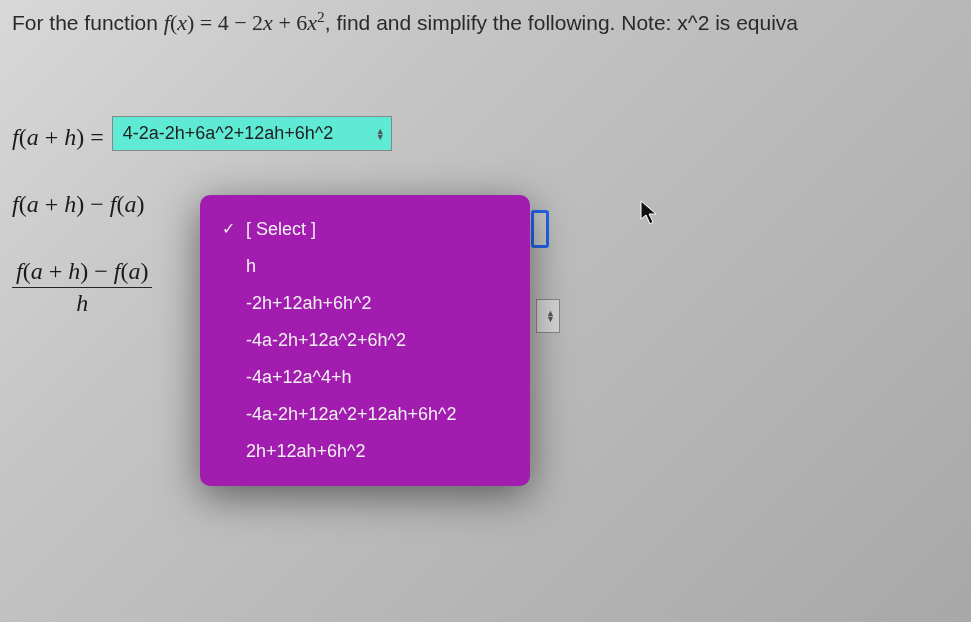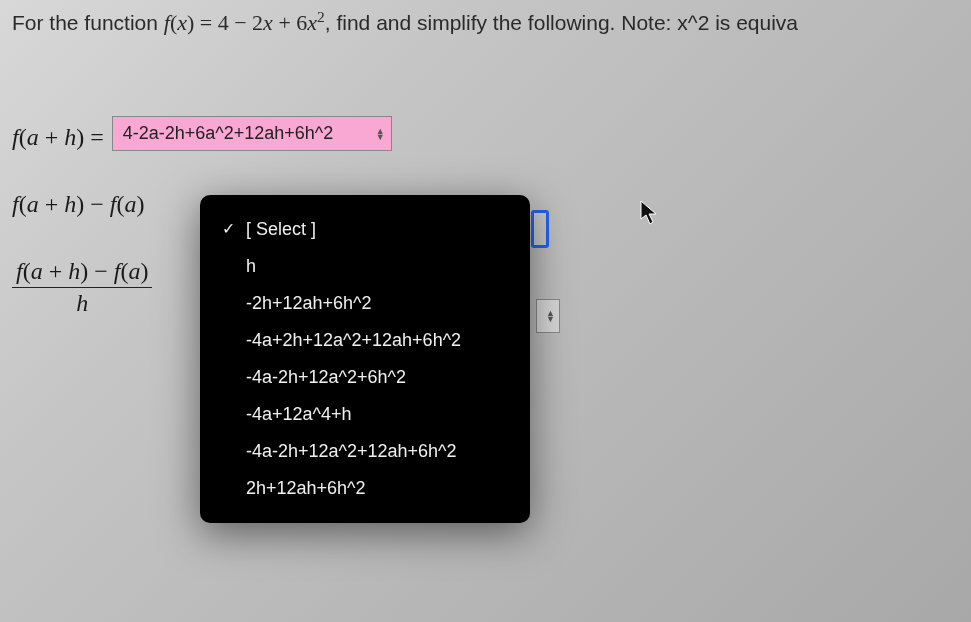--- a/index.html
+++ b/index.html
@@ -30,21 +30,21 @@
       margin-bottom: 40px;
     }
     .label {
       font-size: 24px;
       font-family: 'Times New Roman', serif;
       margin-right: 8px;
       white-space: nowrap;
     }
     .select-box {
       border: 1px solid #888;
-      background: #f9a8d4;
+      background: #5eead4;
       padding: 6px 28px 6px 10px;
       font-family: -apple-system, 'Helvetica Neue', Arial, sans-serif;
       font-size: 18px;
       position: relative;
       min-width: 280px;
       color: #222;
     }
     .stepper {
       position: absolute;
       right: 6px;
@@ -62,21 +62,21 @@
       align-items: center;
       vertical-align: middle;
       font-size: 24px;
     }
     .fraction .num { border-bottom: 1.5px solid #222; padding: 0 4px 2px 4px; }
     .fraction .den { padding-top: 2px; }
     .dropdown {
       position: absolute;
       left: 200px;
       top: 195px;
-      background: #000000;
+      background: #a21caf;
       border-radius: 10px;
       padding: 16px 20px;
       min-width: 330px;
       box-shadow: 0 10px 40px rgba(0,0,0,0.5);
       font-family: -apple-system, 'Helvetica Neue', Arial, sans-serif;
       z-index: 10;
     }
     .dropdown-item {
       color: #f0f0f0;
       font-size: 18px;
@@ -159,21 +159,20 @@
 
 <div class="active-outline"></div>
 <div class="hidden-select">
   <span class="stepper">▲<br>▼</span>
 </div>
 
 <div class="dropdown">
   <div class="dropdown-item selected">[ Select ]</div>
   <div class="dropdown-item">h</div>
   <div class="dropdown-item">-2h+12ah+6h^2</div>
-  <div class="dropdown-item">-4a+2h+12a^2+12ah+6h^2</div>
   <div class="dropdown-item">-4a-2h+12a^2+6h^2</div>
   <div class="dropdown-item">-4a+12a^4+h</div>
   <div class="dropdown-item">-4a-2h+12a^2+12ah+6h^2</div>
   <div class="dropdown-item">2h+12ah+6h^2</div>
 </div>
 
 <div class="cursor">
   <svg width="20" height="26" viewBox="0 0 20 26">
     <path d="M1 1 L1 19 L6 15 L10 24 L13 22 L9 14 L16 14 Z" fill="#111" stroke="#fff" stroke-width="1"></path>
   </svg>

